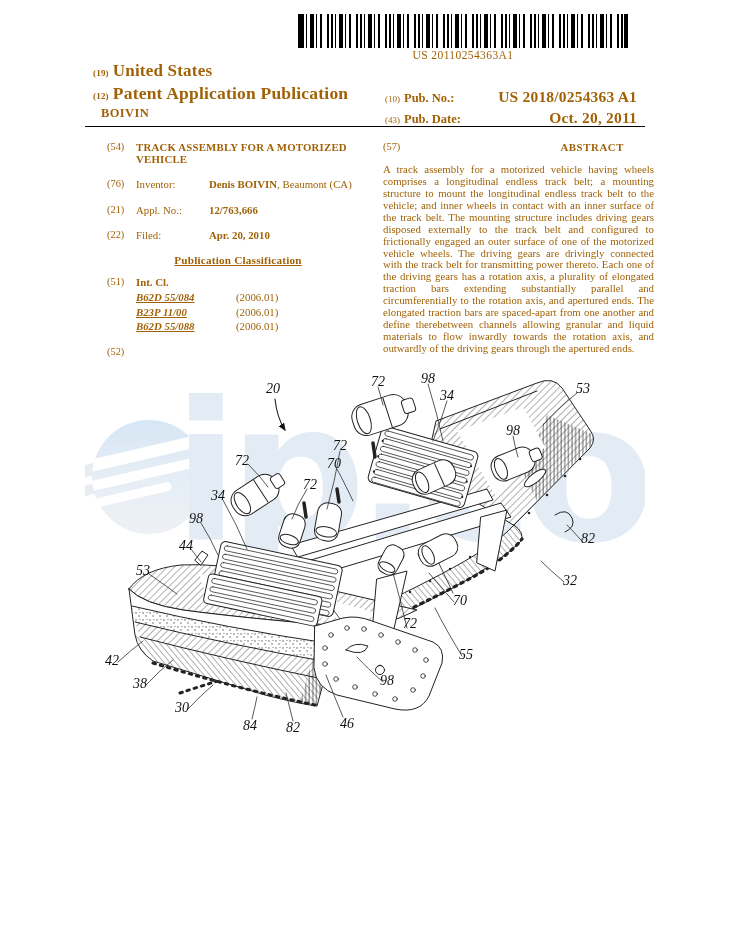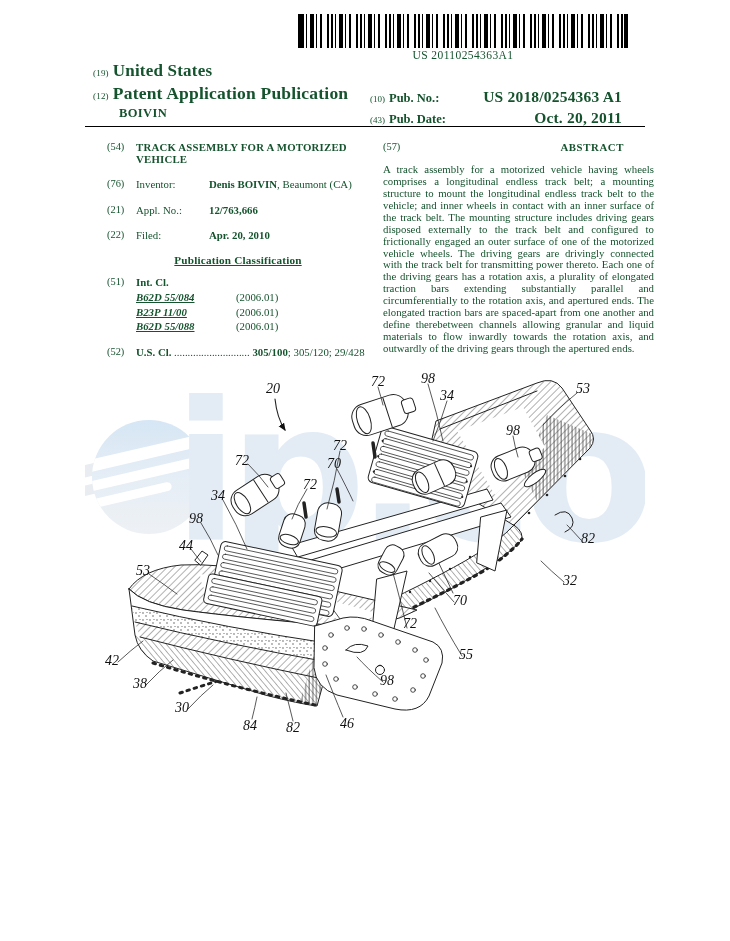--- a/index.html
+++ b/index.html
@@ -1,39 +1,39 @@
 <!DOCTYPE html>
 <html><head>
 <meta charset="utf-8">
 <style>
   * { margin:0; padding:0; box-sizing:border-box; }
   html,body { background:#fff; }
   .page {
     position:relative; width:730px; height:941px; background:#ffffff;
-    font-family:"Liberation Serif", serif; color:#14532d; overflow:hidden;
+    font-family:"Liberation Serif", serif; color:#a16207; overflow:hidden;
   }
   
   .barcode { position:absolute; left:298px; top:14px; width:330px; }
   .barcode-bars {
     height:34px; width:100%;
     background-image:repeating-linear-gradient(90deg,
       #000 0 2px, #fff 2px 4px, #000 4px 5px, #fff 5px 8px,
       #000 8px 12px, #fff 12px 14px, #000 14px 15px, #fff 15px 18px,
       #000 18px 20px, #fff 20px 25px, #000 25px 27px, #fff 27px 29px);
     border-left:4px solid #000; border-right:4px solid #000;
   }
   .barcode-text { text-align:center; font-size:11.5px; margin-top:1px; letter-spacing:.4px; }
   
   .hdr { position:absolute; left:93px; top:61px; width:552px; }
   .code-sm { font-size:9px; }
   .hline1 { font-size:17px; font-weight:bold; letter-spacing:.2px; }
   .hline2 { font-size:17.5px; font-weight:bold; margin-top:2px; letter-spacing:.2px; }
-  .hline1 .code-sm, .hline2 .code-sm { font-weight:normal; margin-right:4px; }
-  .applicant { font-size:12.5px; font-weight:bold; margin-left:26px; margin-top:2px; letter-spacing:.4px; }
-  .hdr-right { position:absolute; right:23px; top:27px; width:252px; font-size:12.5px; }
+  .hline1 .code-sm, .hline2 .code-sm { font-weight:bold; margin-right:4px; }
+  .applicant { font-size:12.5px; font-weight:bold; margin-left:8px; margin-top:2px; letter-spacing:.4px; }
+  .hdr-right { position:absolute; right:8px; top:27px; width:252px; font-size:12.5px; }
   .hdr-row { display:flex; align-items:baseline; margin-bottom:3px; }
   .hdr-row .lbl { font-weight:bold; margin-left:4px; }
   .hdr-row .val { font-size:15.5px; font-weight:bold; margin-left:auto; letter-spacing:.2px; }
   .rule { position:absolute; left:85px; right:85px; top:126px; border-top:1.4px solid #000; }
   
   .cols { position:absolute; left:107px; top:141px; width:547px; display:flex; gap:14px; font-size:10.8px; line-height:12.2px; }
   .col-l { width:262px; }
   .col-r { width:271px; }
   .entry { display:flex; margin-bottom:13px; }
   .entry .code { width:29px; flex:none; font-size:10.4px; }
@@ -126,23 +126,20 @@
       <div class="clsrow">
         <span class="cls">B23P 11/00</span>
         <span>(2006.01)</span>
       </div>
       <div class="clsrow">
         <span class="cls">B62D 55/088</span>
         <span>(2006.01)</span>
       </div>
       <div class="entry" style="margin-top:13px;">
         <span class="code">(52)</span>
-        <span class="uscl-line"><b>U.S. Cl.</b>
-          <span>............................</span>
-          <b>305/100</b><span>; 305/120; 29/428</span></span>
       </div>
     </div>
     <div class="col-r">
       <div class="abs-head">
         <span class="code">(57)</span>
         <span class="abs-title">ABSTRACT</span>
       </div>
       <div class="abs-text">A track assembly for a motorized vehicle having wheels comprises a longitudinal endless track belt; a mounting structure to mount the longitudinal endless track belt to the vehicle; and inner wheels in contact with an inner surface of the track belt. The mounting structure includes driving gears disposed externally to the track belt and configured to frictionally engaged an outer surface of one of the motorized vehicle wheels. The driving gears are drivingly connected with the track belt for transmitting power thereto. Each one of the driving gears has a rotation axis, a plurality of elongated traction bars extending substantially parallel and circumferentially to the rotation axis, and apertured ends. The elongated traction bars are spaced-apart from one another and define therebetween channels allowing granular and liquid materials to flow inwardly towards the rotation axis, and outwardly of the driving gears through the apertured ends.</div>
     </div>
   </div>

